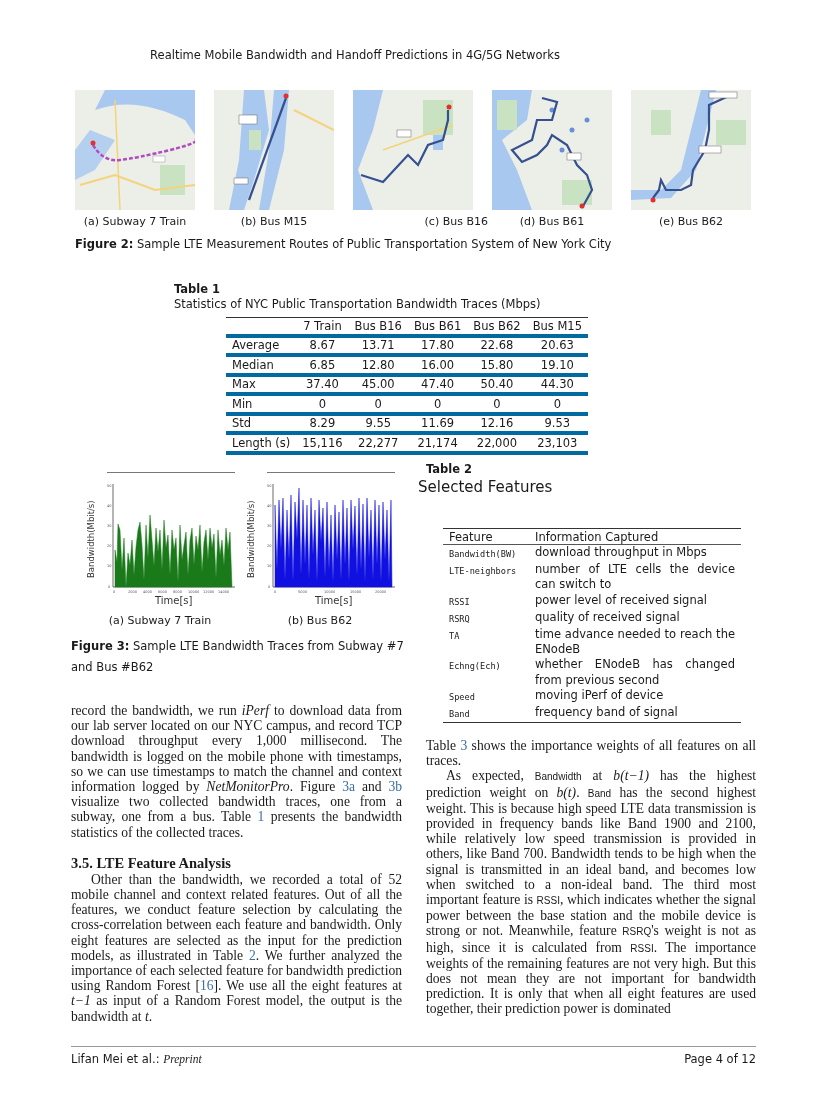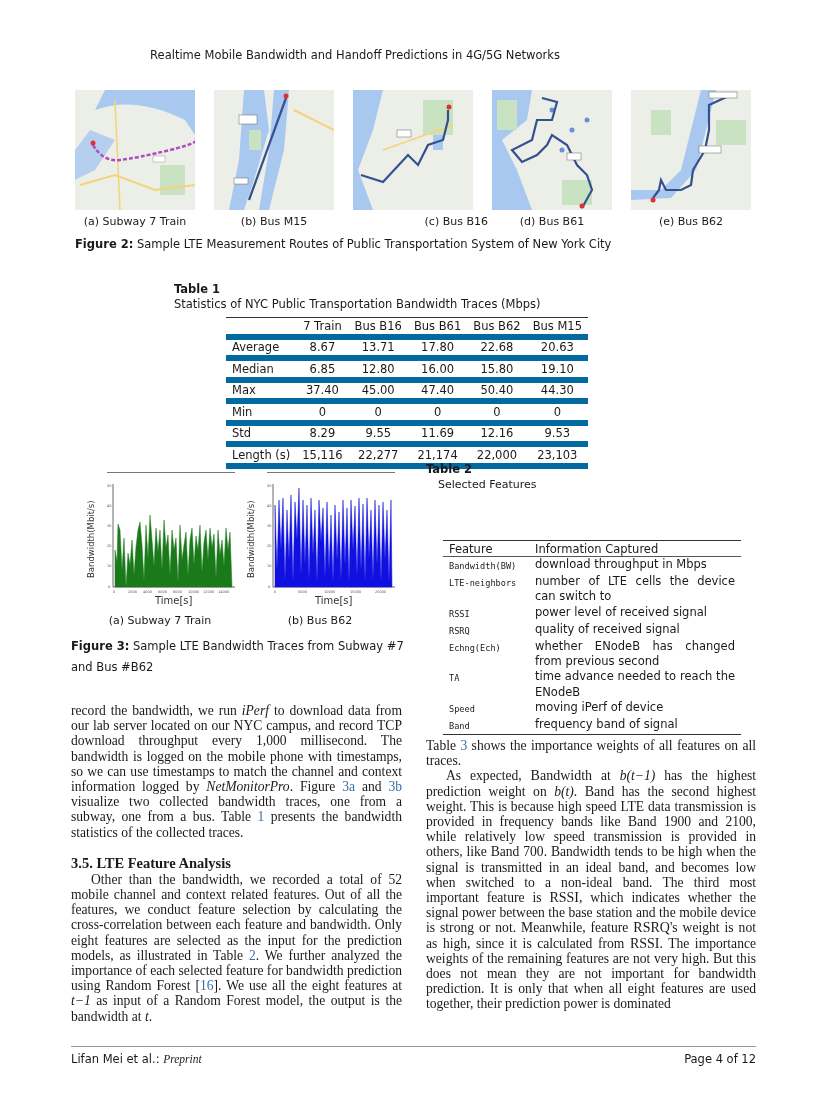--- a/index.html
+++ b/index.html
@@ -13,45 +13,45 @@
   .map { position: absolute; top: 0; width: 120px; height: 120px; background: #eef0ec; overflow: hidden; }
   .map svg { display: block; }
   .map-caption { position: absolute; top: 215px; width: 150px; text-align: center; font-size: 11px; }
 
   .fig2-caption { position: absolute; top: 237px; left: 75px; font-size: 11.5px; }
   .bold { font-weight: bold; }
 
   .t1-label { position: absolute; top: 282px; left: 174px; font-size: 11.5px; font-weight: bold; }
   .t1-title { position: absolute; top: 297px; left: 174px; font-size: 11.5px; }
   table.t1 { position: absolute; top: 317px; left: 226px; border-collapse: collapse; font-size: 11.5px; }
-  table.t1 th, table.t1 td { padding: 0 6px; height: 15.5px; font-weight: normal; border-bottom: 6px solid #0369a1; }
+  table.t1 th, table.t1 td { padding: 0 6px; height: 15.5px; font-weight: normal; border-bottom: 4px solid #0369a1; }
   table.t1 thead th { border-top: 1.2px solid #333; }
   table.t1 td.num, table.t1 th.num { text-align: center; }
   table.t1 td.rowlab, table.t1 th.rowlab { text-align: left; }
 
   .fig3 { position: absolute; top: 470px; left: 85px; width: 320px; height: 140px; }
   .plot-topline { position: absolute; top: 2px; height: 1px; background: #777; }
   .plot-sub { position: absolute; top: 614px; font-size: 11px; text-align: center; width: 150px; }
   .fig3-caption { position: absolute; top: 636px; left: 71px; width: 335px; font-size: 11.5px; line-height: 21px; }
 
   .t2-label { position: absolute; top: 462px; left: 426px; font-size: 11.5px; font-weight: bold; }
-  .t2-title { position: absolute; top: 478px; left: 438px; font-size: 11px; }
-  table.t2 { position: absolute; top: 540px; left: 443px; width: 298px; border-collapse: collapse; font-size: 11.5px; }
+  .t2-title { position: absolute; top: 478px; left: 418px; font-size: 15px; }
+  table.t2 { position: absolute; top: 528px; left: 443px; width: 298px; border-collapse: collapse; font-size: 11.5px; }
   table.t2 th { font-weight: normal; text-align: left; border-top: 1.2px solid #333; border-bottom: 1px solid #555; padding: 0 6px; height: 15px; }
   table.t2 td { vertical-align: top; padding: 0 6px; line-height: 15.2px; }
   table.t2 td.feat { font-family: "DejaVu Sans Mono", "Liberation Mono", monospace; font-size: 8.6px; padding-top: 2px; width: 74px; }
   table.t2 td.info { text-align: justify; }
   table.t2 tr.last td { border-bottom: 1.2px solid #333; }
 
   .col { position: absolute; font-size: 13.6px; line-height: 15.2px; text-align: justify; }
   .col p { margin: 0; }
   .indent { text-indent: 20px; }
   .link { color: #3a6ea5; }
   .ital { font-style: italic; }
-  .codeinline { font-family: Liberation Serif, serif; font-size: 14px; }
+  .codeinline { font-family: Liberation Sans, sans-serif; font-size: 10px; }
   .section-head { font-size: 14.5px; font-weight: bold; margin: 0; line-height: 18px; }
 
   .footer-rule { position: absolute; top: 1046px; left: 71px; width: 685px; height: 1px; background: #999; }
   .footer-left { position: absolute; top: 1052px; left: 71px; font-size: 11.5px; }
   .footer-right { position: absolute; top: 1052px; right: 71px; font-size: 11.5px; }
 </style>
 </head>
 <body>
 
 <div class="running-head sans">Realtime Mobile Bandwidth and Handoff Predictions in 4G/5G Networks</div>
@@ -278,26 +278,26 @@
     </tr>
     <tr>
       <td class="feat">RSSI</td>
       <td class="info">power level of received signal</td>
     </tr>
     <tr>
       <td class="feat">RSRQ</td>
       <td class="info">quality of received signal</td>
     </tr>
     <tr>
+      <td class="feat">TA</td>
+      <td class="info">time advance needed to reach the ENodeB</td>
+    </tr>
+    <tr>
       <td class="feat">Echng(Ech)</td>
       <td class="info">whether ENodeB has changed from previous second</td>
-    </tr>
-    <tr>
-      <td class="feat">TA</td>
-      <td class="info">time advance needed to reach the ENodeB</td>
     </tr>
     <tr>
       <td class="feat">Speed</td>
       <td class="info">moving iPerf of device</td>
     </tr>
     <tr class="last">
       <td class="feat">Band</td>
       <td class="info">frequency band of signal</td>
     </tr>
   </tbody>

